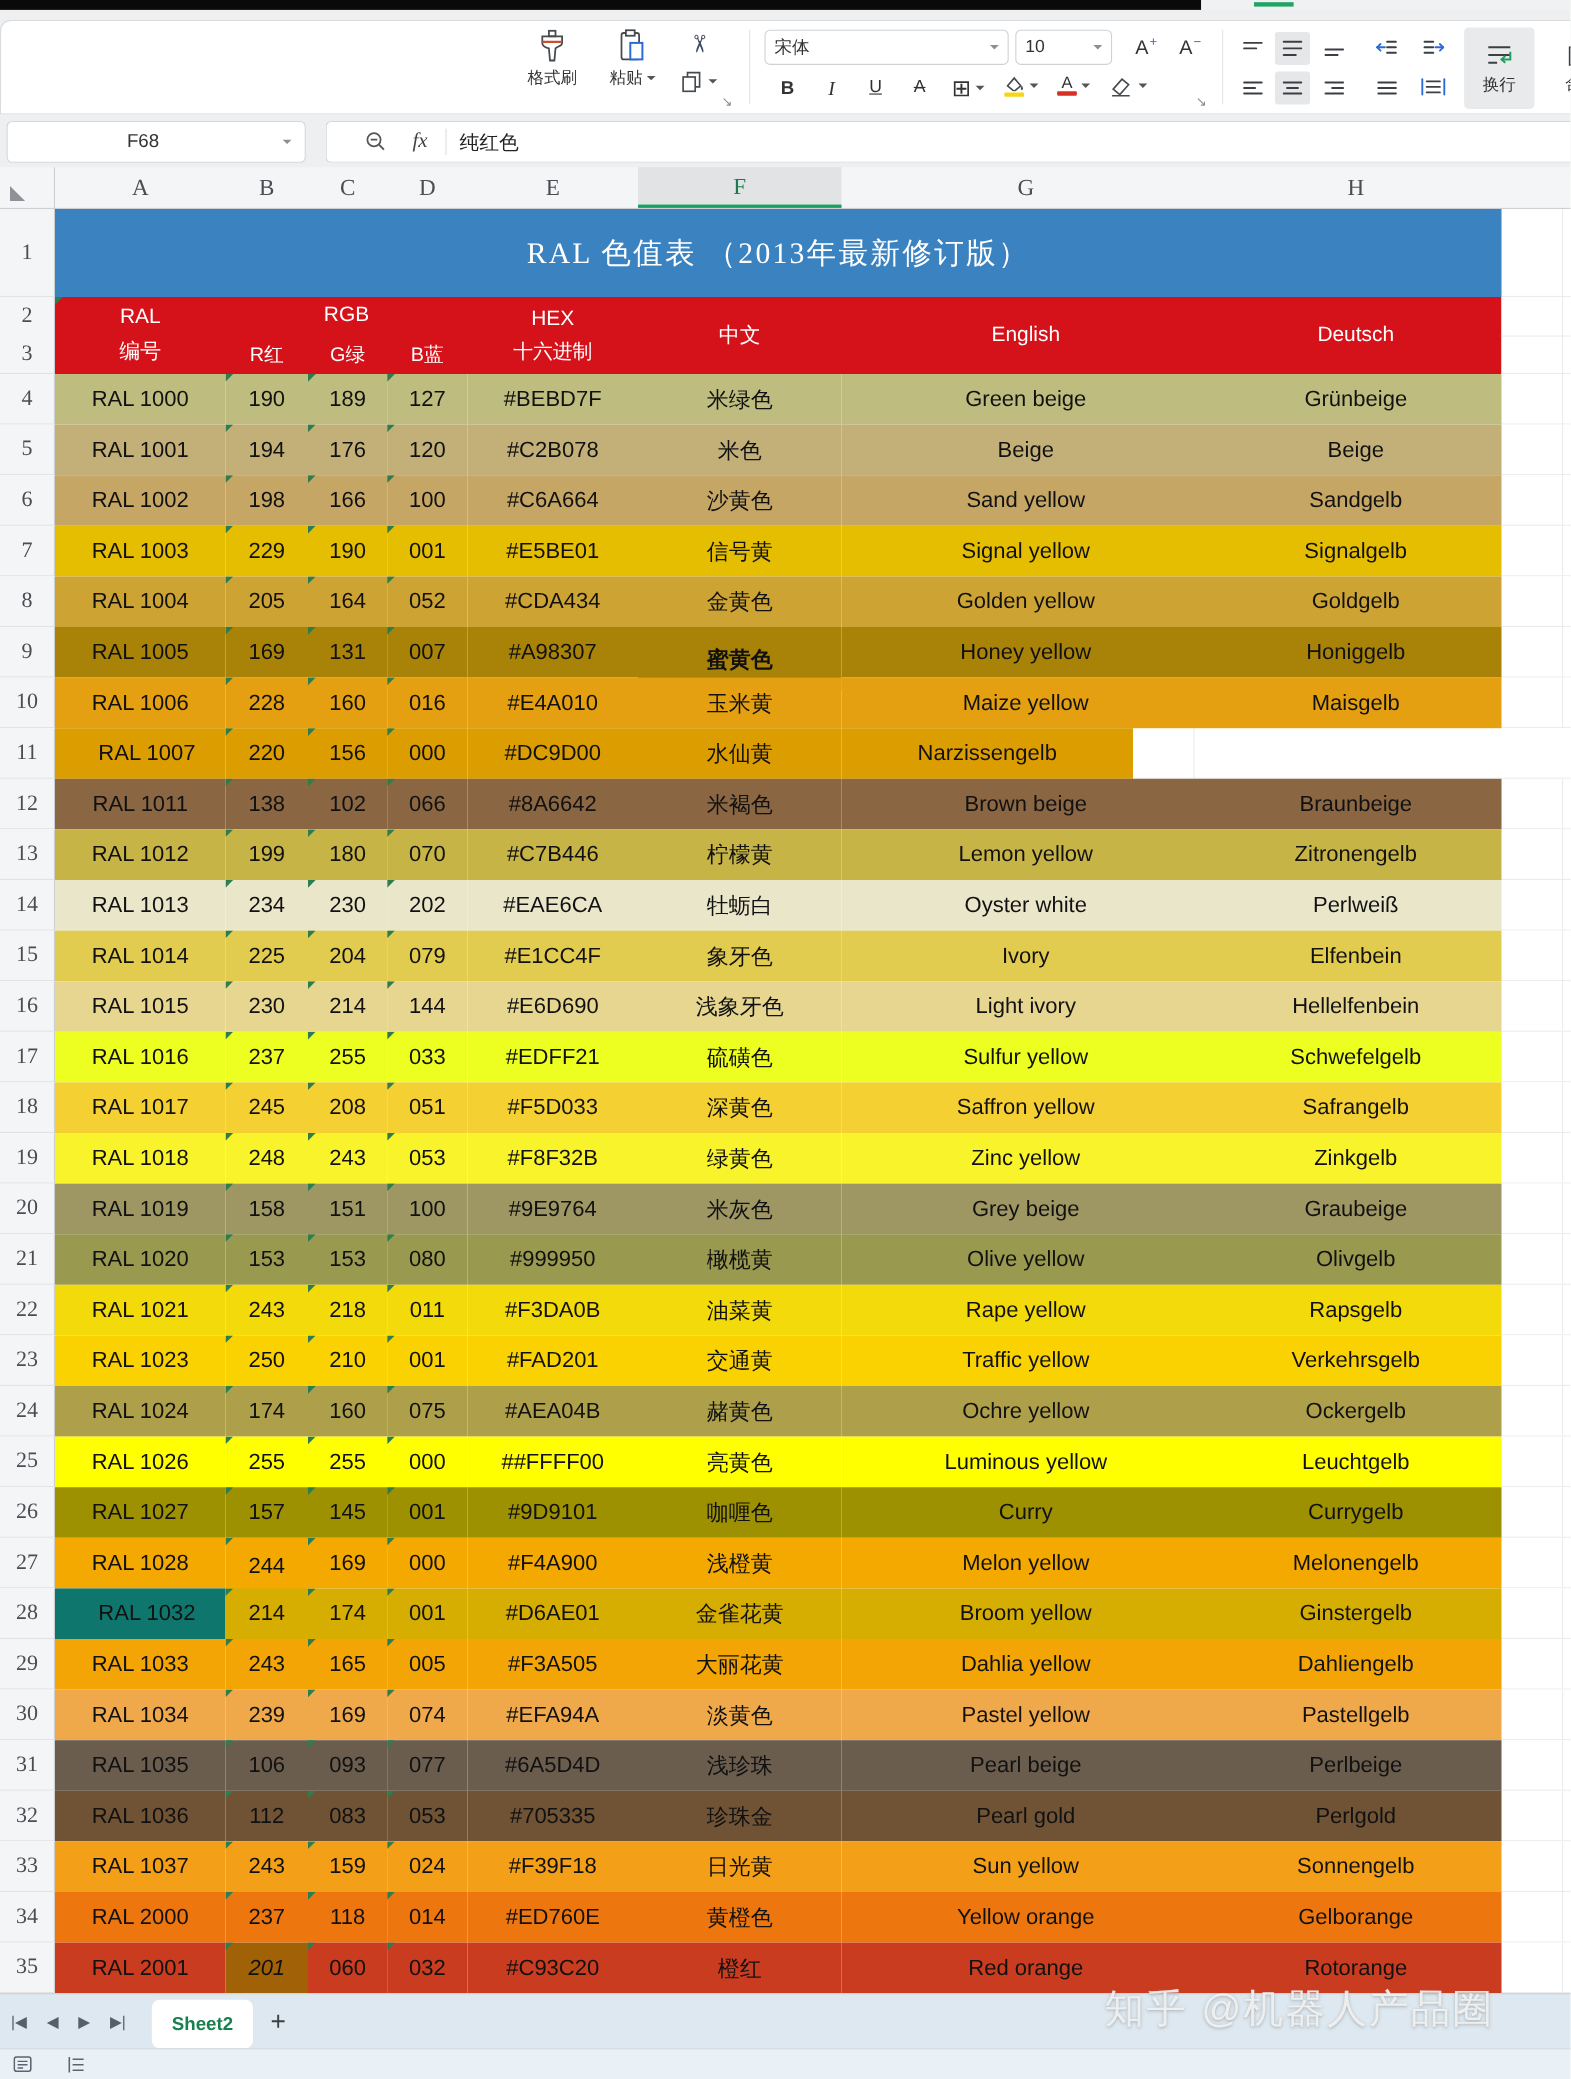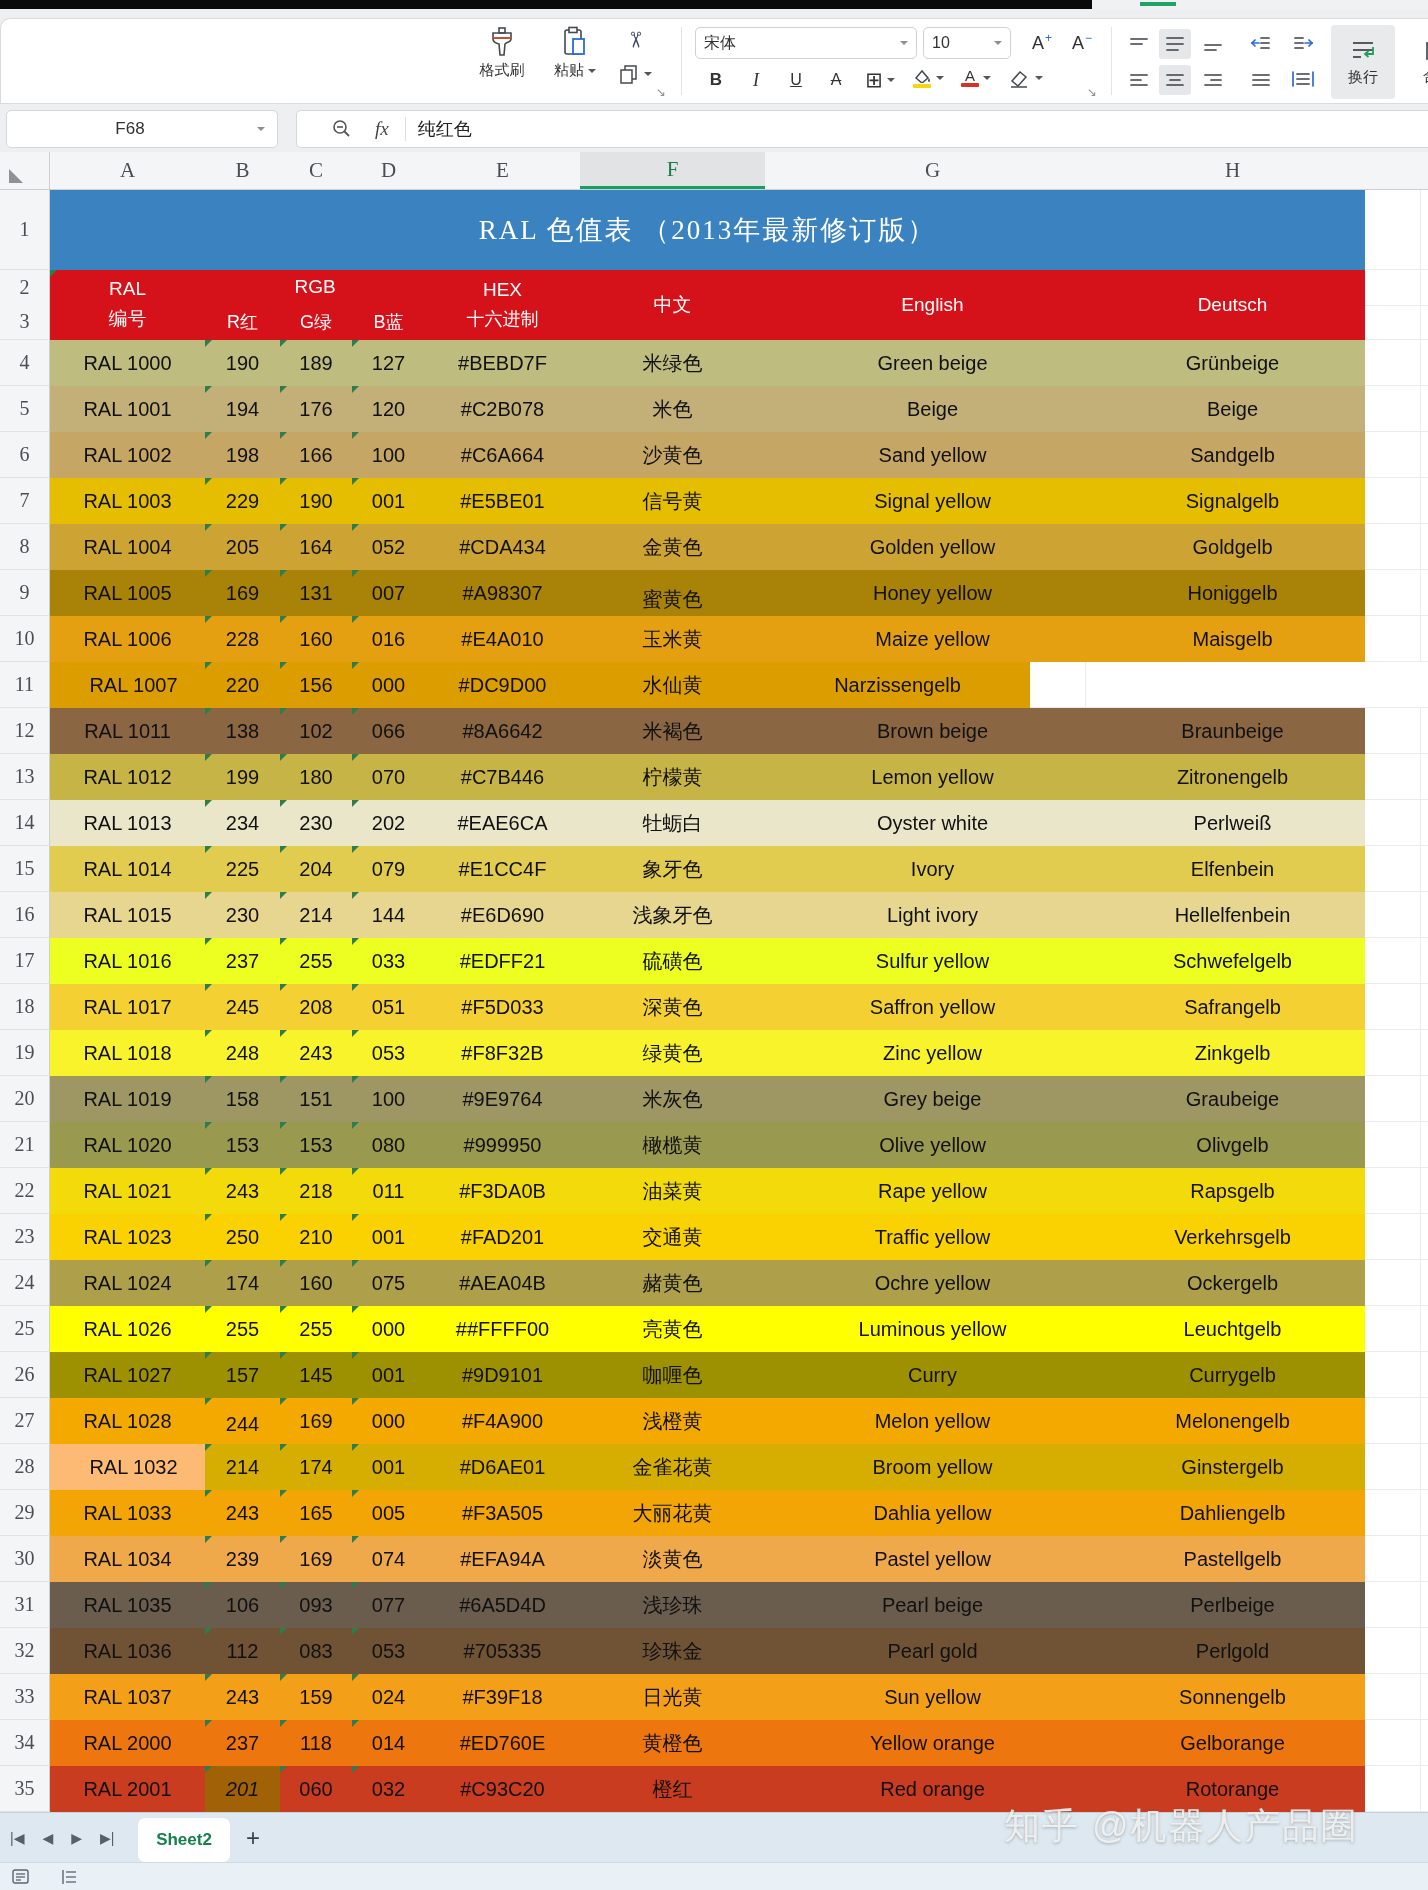--- a/index.html
+++ b/index.html
@@ -423,21 +423,21 @@
         <div class="cell" style="width: 265px; height: 46px; background: rgb(205, 164, 52);">Goldgelb</div>
         <div class="trail" style="height: 46px;"></div>
       </div>
       <div class="grow" style="height: 46px;">
         <div class="gutter" style="height: 46px;">9</div>
         <div class="cell" style="width: 155px; height: 46px; background: rgb(169, 131, 7);">RAL 1005</div>
         <div class="cell" style="width: 75px; height: 46px; background: rgb(169, 131, 7);">169<span class="tri"></span></div>
         <div class="cell" style="width: 72px; height: 46px; background: rgb(169, 131, 7);">131<span class="tri"></span></div>
         <div class="cell" style="width: 73px; height: 46px; background: rgb(169, 131, 7);">007<span class="tri"></span></div>
         <div class="cell" style="width: 155px; height: 46px; background: rgb(169, 131, 7);">#A98307</div>
-        <div class="cell" style="width: 185px; height: 58px; background: rgb(169, 131, 7);">蜜黄色</div>
+        <div class="cell" style="width: 185px; height: 58px; background: rgb(169, 131, 7); font-weight: bold;">蜜黄色</div>
         <div class="cell" style="width: 335px; height: 46px; background: rgb(169, 131, 7);">Honey yellow</div>
         <div class="cell" style="width: 265px; height: 46px; background: rgb(169, 131, 7);">Honiggelb</div>
         <div class="trail" style="height: 46px;"></div>
       </div>
       <div class="grow" style="height: 46px;">
         <div class="gutter" style="height: 46px;">10</div>
         <div class="cell" style="width: 155px; height: 46px; background: rgb(228, 160, 16);">RAL 1006</div>
         <div class="cell" style="width: 75px; height: 46px; background: rgb(228, 160, 16);">228<span class="tri"></span></div>
         <div class="cell" style="width: 72px; height: 46px; background: rgb(228, 160, 16);">160<span class="tri"></span></div>
         <div class="cell" style="width: 73px; height: 46px; background: rgb(228, 160, 16);">016<span class="tri"></span></div>
@@ -645,21 +645,21 @@
         <div class="cell" style="width: 72px; height: 46px; background: rgb(244, 169, 0);">169<span class="tri"></span></div>
         <div class="cell" style="width: 73px; height: 46px; background: rgb(244, 169, 0);">000<span class="tri"></span></div>
         <div class="cell" style="width: 155px; height: 46px; background: rgb(244, 169, 0);">#F4A900</div>
         <div class="cell" style="width: 185px; height: 46px; background: rgb(244, 169, 0);">浅橙黄</div>
         <div class="cell" style="width: 335px; height: 46px; background: rgb(244, 169, 0);">Melon yellow</div>
         <div class="cell" style="width: 265px; height: 46px; background: rgb(244, 169, 0);">Melonengelb</div>
         <div class="trail" style="height: 46px;"></div>
       </div>
       <div class="grow" style="height: 46px;">
         <div class="gutter" style="height: 46px;">28</div>
-        <div class="cell" style="width: 155px; height: 46px; background: #fdba74; padding-left: 12px;">RAL 1032</div>
+        <div class="cell" style="width: 155px; height: 46px; background: #0f766e; padding-left: 12px;">RAL 1032</div>
         <div class="cell" style="width: 75px; height: 46px; background: rgb(214, 174, 1);">214<span class="tri"></span></div>
         <div class="cell" style="width: 72px; height: 46px; background: rgb(214, 174, 1);">174<span class="tri"></span></div>
         <div class="cell" style="width: 73px; height: 46px; background: rgb(214, 174, 1);">001<span class="tri"></span></div>
         <div class="cell" style="width: 155px; height: 46px; background: rgb(214, 174, 1);">#D6AE01</div>
         <div class="cell" style="width: 185px; height: 46px; background: rgb(214, 174, 1);">金雀花黄</div>
         <div class="cell" style="width: 335px; height: 46px; background: rgb(214, 174, 1);">Broom yellow</div>
         <div class="cell" style="width: 265px; height: 46px; background: rgb(214, 174, 1);">Ginstergelb</div>
         <div class="trail" style="height: 46px;"></div>
       </div>
       <div class="grow" style="height: 46px;">

